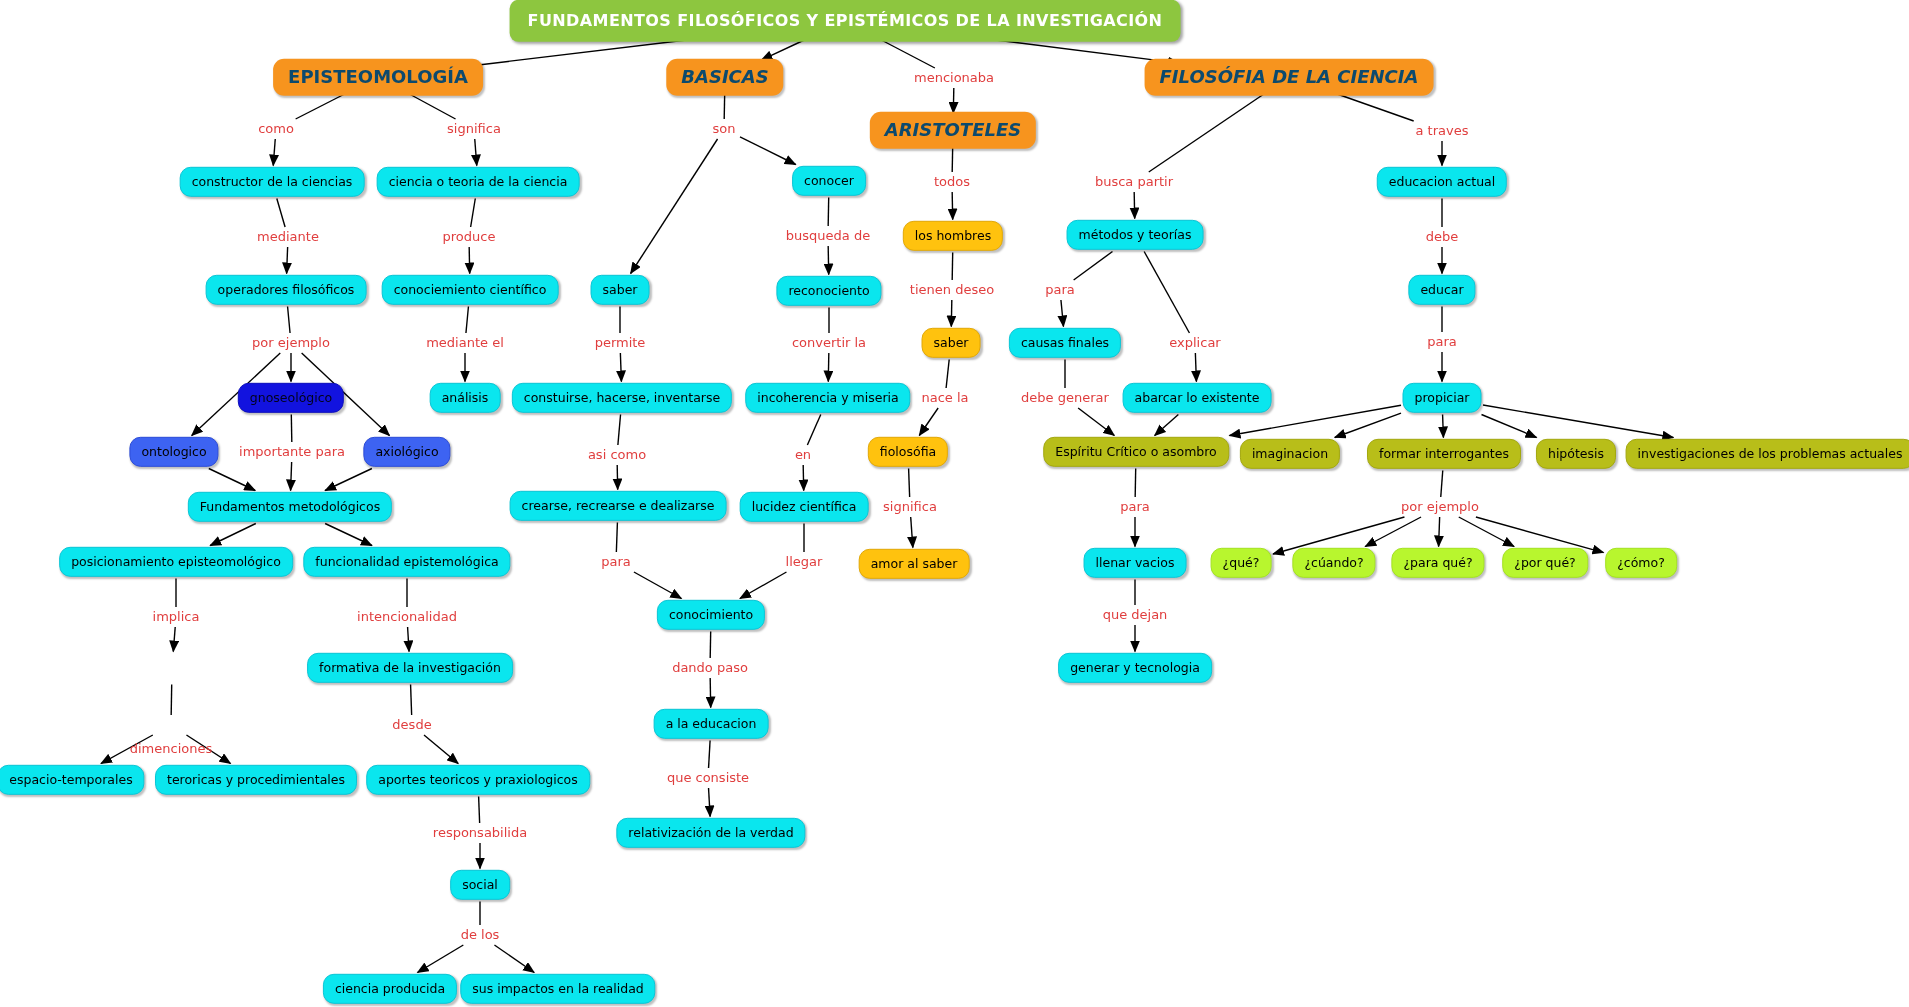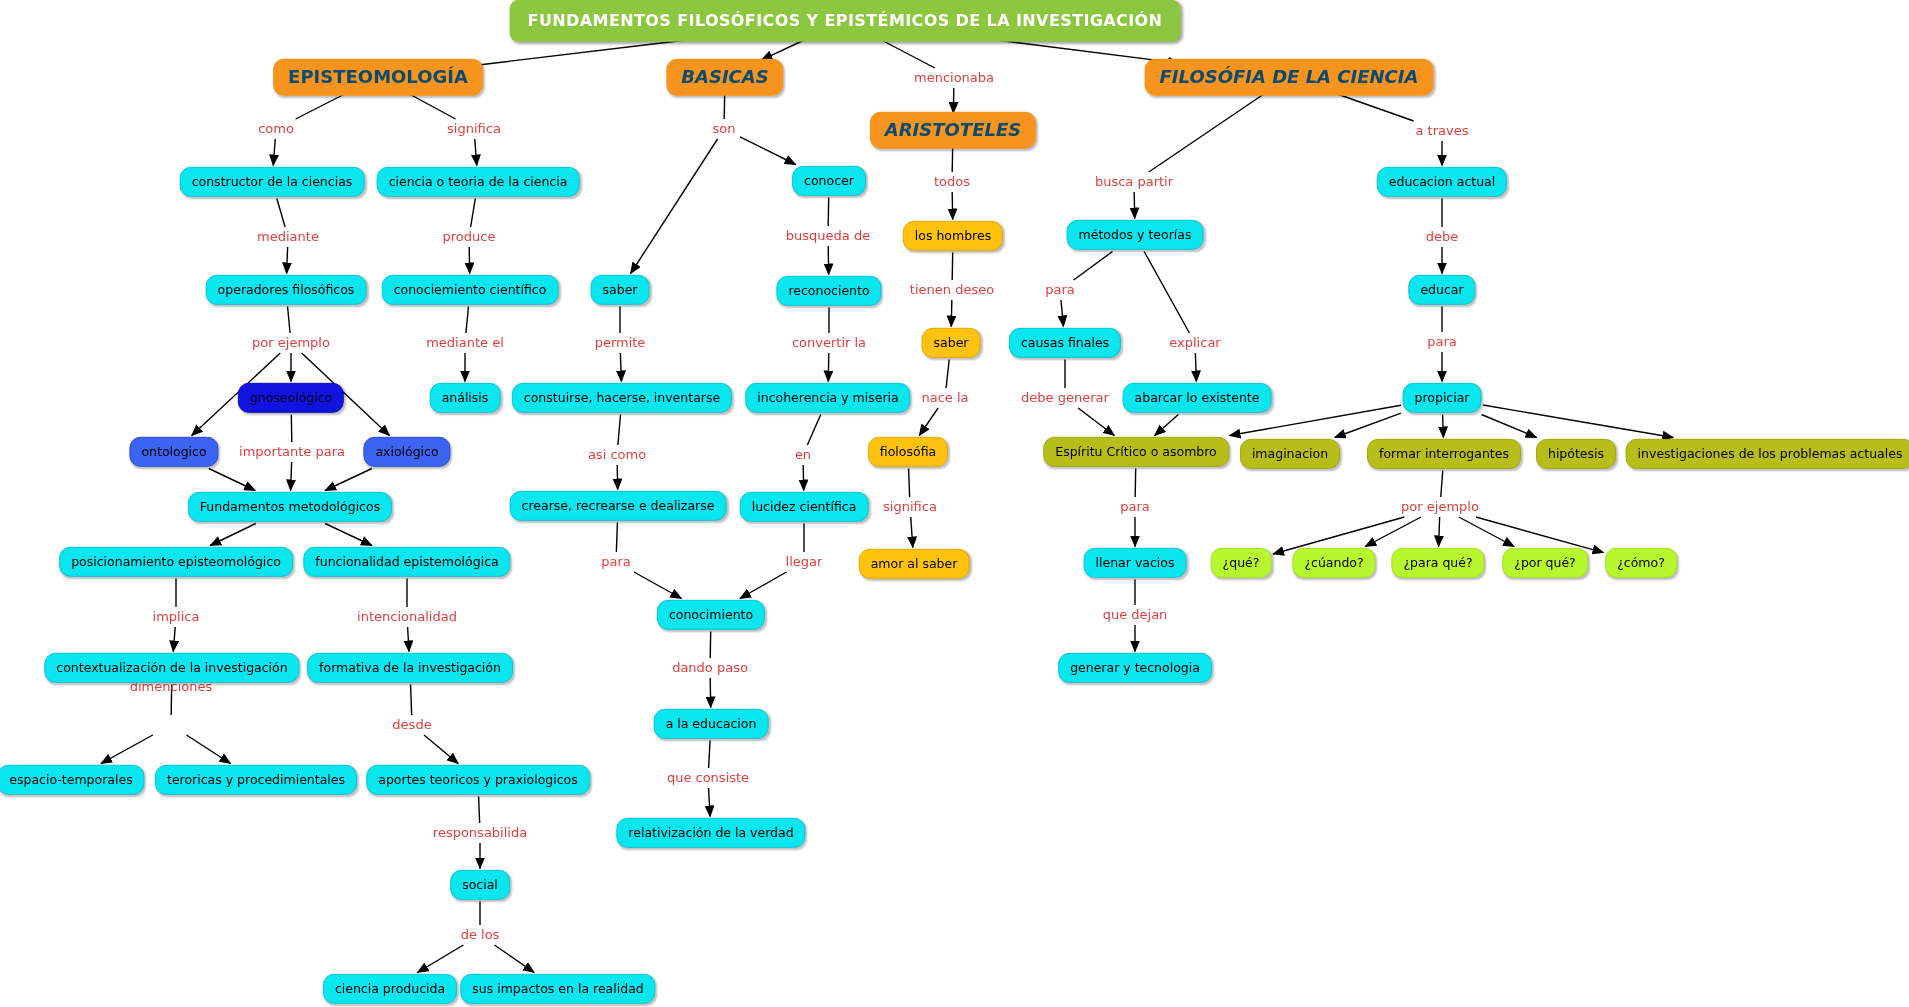--- a/index.html
+++ b/index.html
@@ -217,25 +217,24 @@
     <div class="node concept" style="left: 1135px; top: 563px;">llenar vacios</div>
     <div class="node question" style="left: 1241px; top: 563px;">¿qué?</div>
     <div class="node question" style="left: 1334px; top: 563px;">¿cúando?</div>
     <div class="node question" style="left: 1438px; top: 563px;">¿para qué?</div>
     <div class="node question" style="left: 1545px; top: 563px;">¿por qué?</div>
     <div class="node question" style="left: 1641px; top: 563px; border-radius: 11px;">¿cómo?</div>
     <div class="node label" style="left: 176px; top: 617px;">implica</div>
     <div class="node label" style="left: 407px; top: 617px;">intencionalidad</div>
     <div class="node concept" style="left: 711px; top: 615px;">conocimiento</div>
     <div class="node label" style="left: 1135px; top: 615px;">que dejan</div>
-    <div class="node concept" style="left: 172px; top: 668px;">contextualización de la investigación</div>
     <div class="node concept" style="left: 410px; top: 668px;">formativa de la investigación</div>
     <div class="node label" style="left: 710px; top: 668px;">dando paso</div>
     <div class="node concept" style="left: 1135px; top: 668px;">generar y tecnologia</div>
-    <div class="node label" style="left: 171px; top: 687px; text-align: right;">dimenciones</div>
+    <div class="node label" style="left: 171px; top: 749px; text-align: right;">dimenciones</div>
     <div class="node label" style="left: 412px; top: 725px;">desde</div>
     <div class="node concept" style="left: 711px; top: 724px;">a la educacion</div>
     <div class="node concept" style="left: 71px; top: 780px;">espacio-temporales</div>
     <div class="node concept" style="left: 256px; top: 780px;">teroricas y procedimientales</div>
     <div class="node concept" style="left: 478px; top: 780px;">aportes teoricos y praxiologicos</div>
     <div class="node label" style="left: 708px; top: 778px;">que consiste</div>
     <div class="node label" style="left: 480px; top: 833px;">responsabilida</div>
     <div class="node concept" style="left: 711px; top: 833px;">relativización de la verdad</div>
     <div class="node concept" style="left: 480px; top: 885px;">social</div>
     <div class="node label" style="left: 480px; top: 935px;">de los</div>

